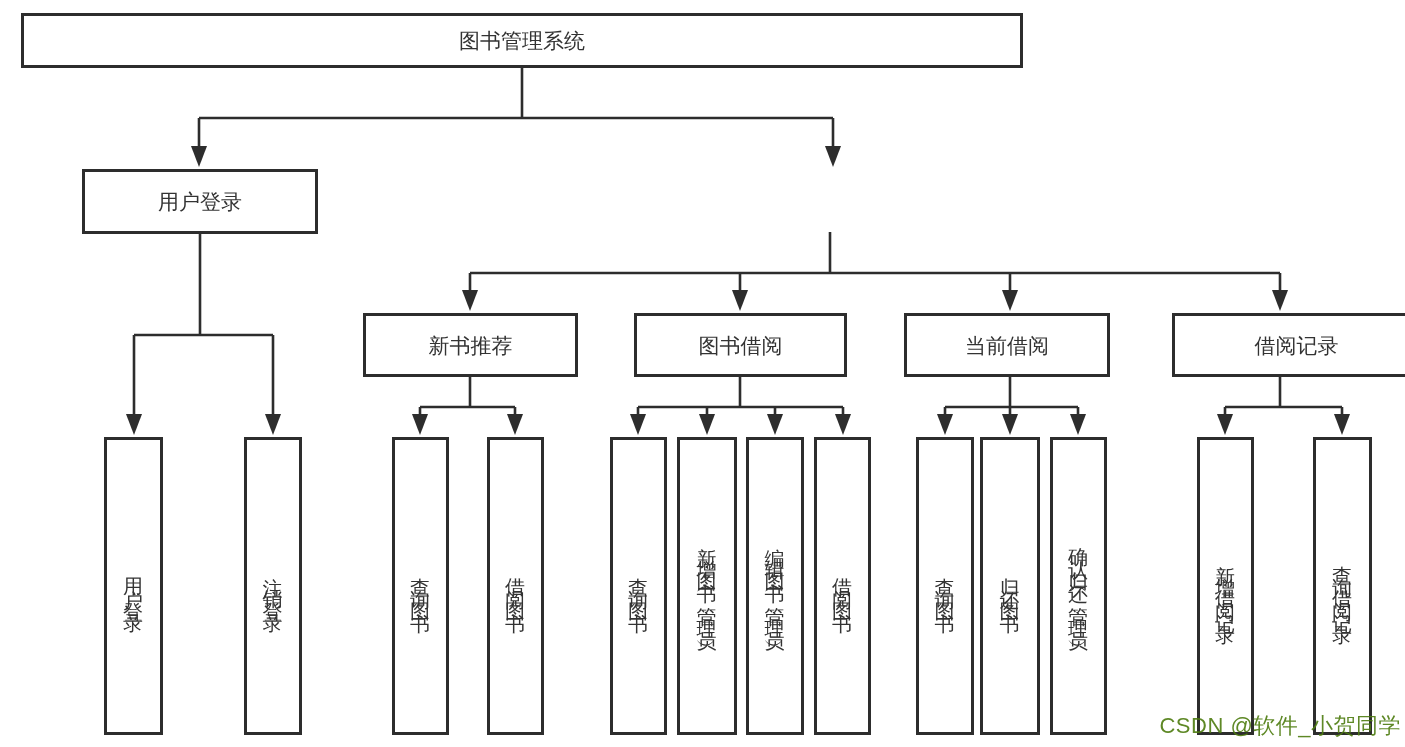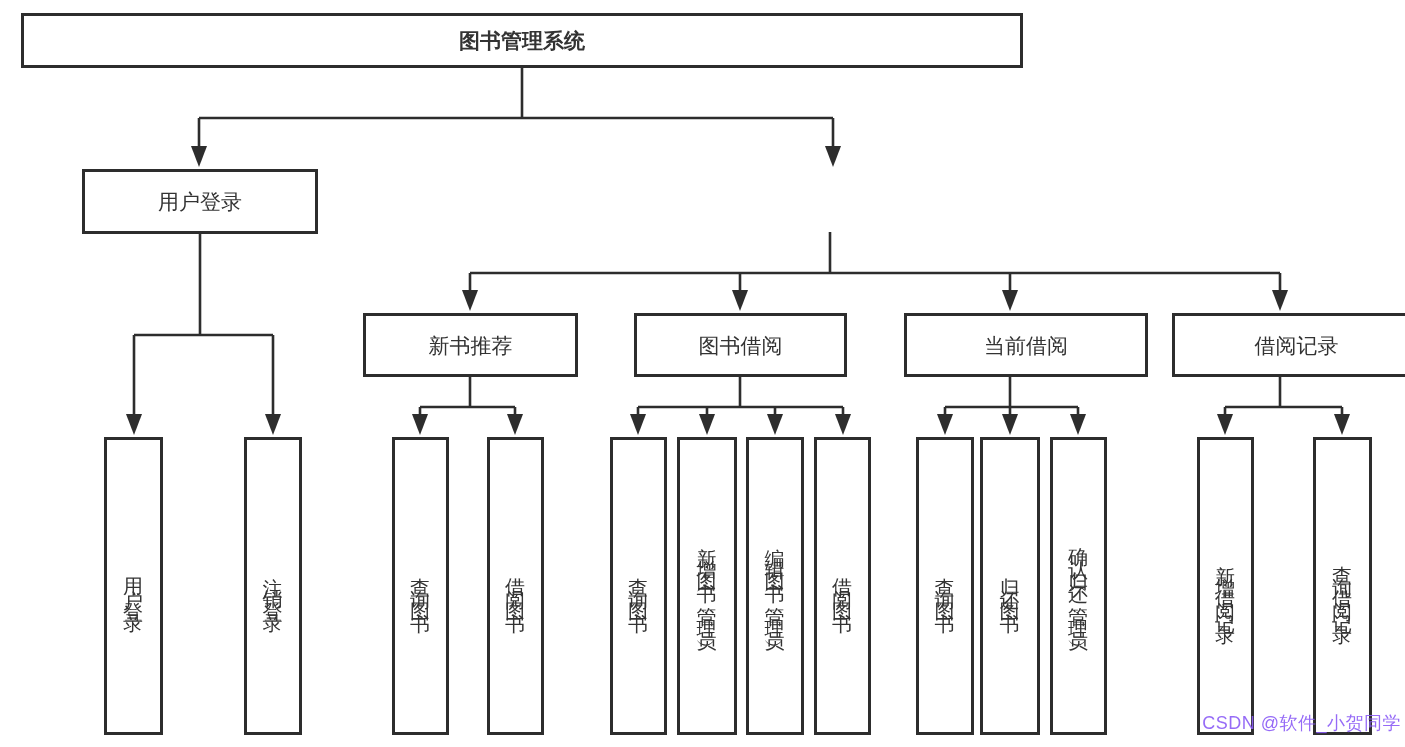--- a/index.html
+++ b/index.html
@@ -11,48 +11,48 @@
   .node {
     position:absolute; background:#ffffff; border:3px solid #2d2d2d;
     box-sizing:border-box; display:flex; align-items:center; justify-content:center;
     color:#333333; font-size:21px; line-height:1; white-space:nowrap;
   }
   .leaf span {
     writing-mode:vertical-rl; text-orientation:mixed;
     font-size:20px; letter-spacing:12px; line-height:1.1;
   }
   
-  .n-root   { left:21px;  top:13px;  width:1002px; height:55px;font-weight:bold; }
+  .n-root   { left:21px;  top:13px;  width:1002px; height:55px; }
   
   .n-login  { left:82px;  top:169px; width:236px; height:65px; }
   .n-mgmt   { left:713px; top:169px; width:234px; height:63px; }
   
   .row3 { top:313px; height:64px; }
   .n-rec    { left:363px;  width:215px; }
   .n-borrow { left:634px;  width:213px; }
-  .n-cur    { left:904px;  width:244px; }
+  .n-cur    { left:904px;  width:206px; }
   .n-rec2   { left:1172px; width:249px; }
   
   .leaf { top:437px; height:298px; }
   .l1  { left:104px;  width:59px; }
   .l2  { left:244px;  width:58px; }
   .l3  { left:392px;  width:57px; }
   .l4  { left:487px;  width:57px; }
   .l5  { left:610px;  width:57px; }
   .l6  { left:677px;  width:60px; }
   .l7  { left:746px;  width:58px; }
   .l8  { left:814px;  width:57px; }
   .l9  { left:916px;  width:58px; }
   .l10 { left:980px;  width:60px; }
   .l11 { left:1050px; width:57px; }
   .l12 { left:1197px; width:57px; }
   .l13 { left:1313px; width:59px; }
   .watermark {
-    position:absolute; right:4px; top:711px; font-size:18px;
-    color:#8b5cf6; opacity:0.9; letter-spacing:0.5px; white-space:nowrap;
+    position:absolute; right:4px; top:711px; font-size:22px;
+    color:#4d7c0f; opacity:0.9; letter-spacing:0.5px; white-space:nowrap;
   }
 </style>
 </head>
 <body>
 
 <div class="canvas">
 
   <svg class="wires" viewBox="0 0 1405 747" xmlns="http://www.w3.org/2000/svg">
       <line x1="522" y1="68" x2="522" y2="118" stroke="#2d2d2d" stroke-width="2.6"></line>
       <line x1="199" y1="118" x2="833" y2="118" stroke="#2d2d2d" stroke-width="2.6"></line>

